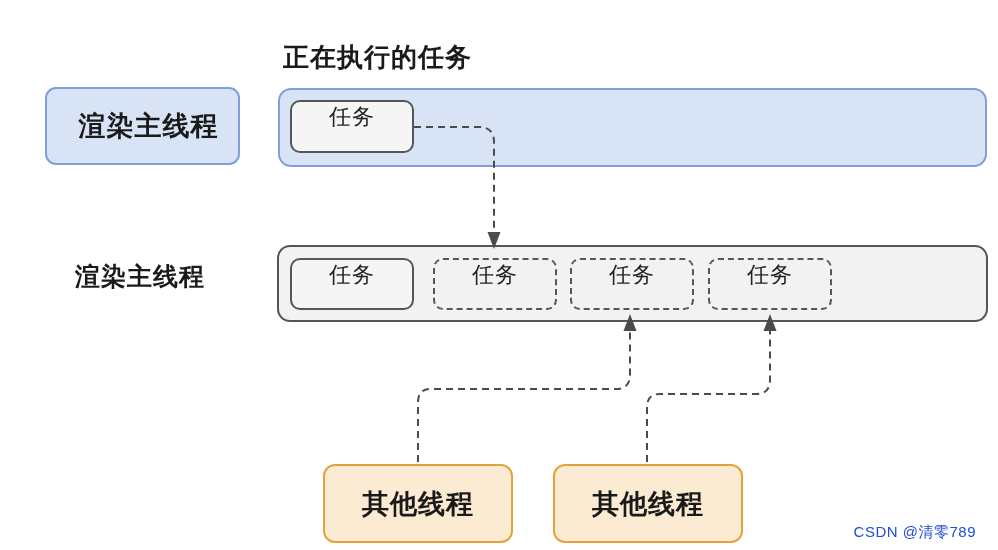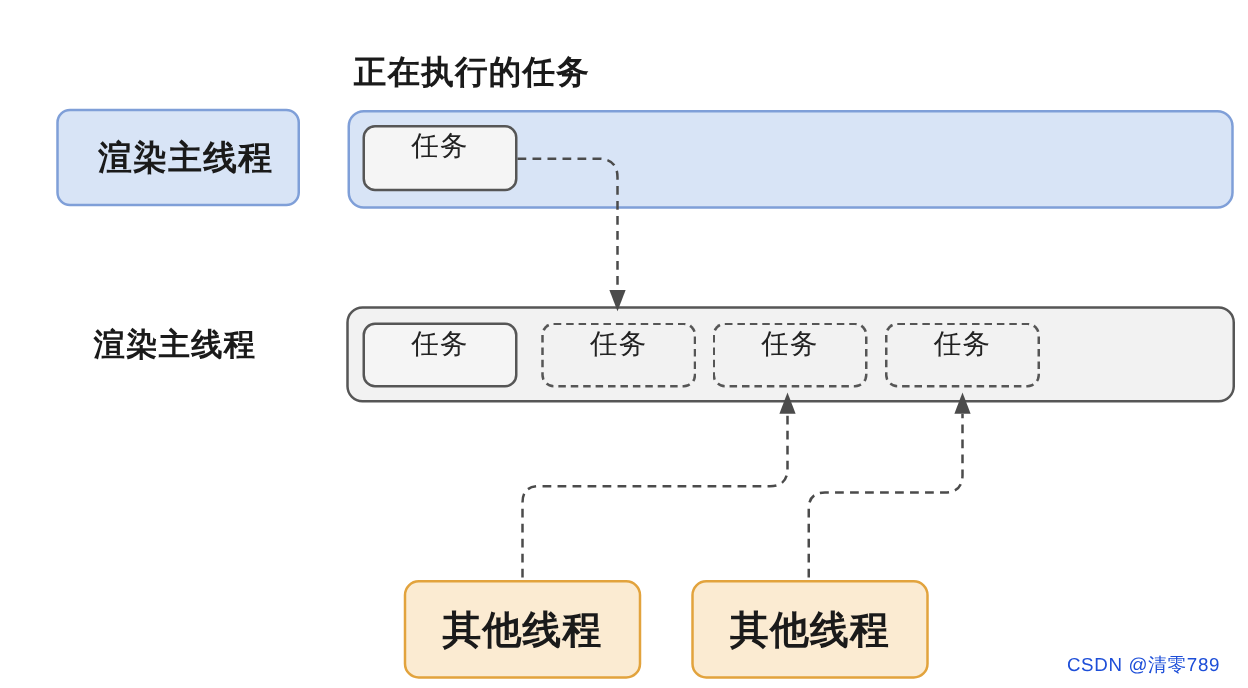--- a/index.html
+++ b/index.html
@@ -120,21 +120,21 @@
     top: 464px;
     width: 190px;
     height: 79px;
     background: var(--orange_fill, #FBEBD2);
     border: 2.5px solid var(--orange_border, #E2A33D);
     border-radius: 12px;
     box-sizing: border-box;
     display: flex;
     align-items: center;
     justify-content: center;
-    font-size: 31px;
+    font-size: 27px;
     font-weight: 700;
     letter-spacing: 1px;
   }
   .other-thread.t0 { left: 323px; }
   .other-thread.t1 { left: 553px; }
   
   .connectors {
     position: absolute;
     left: 0;
     top: 0;

